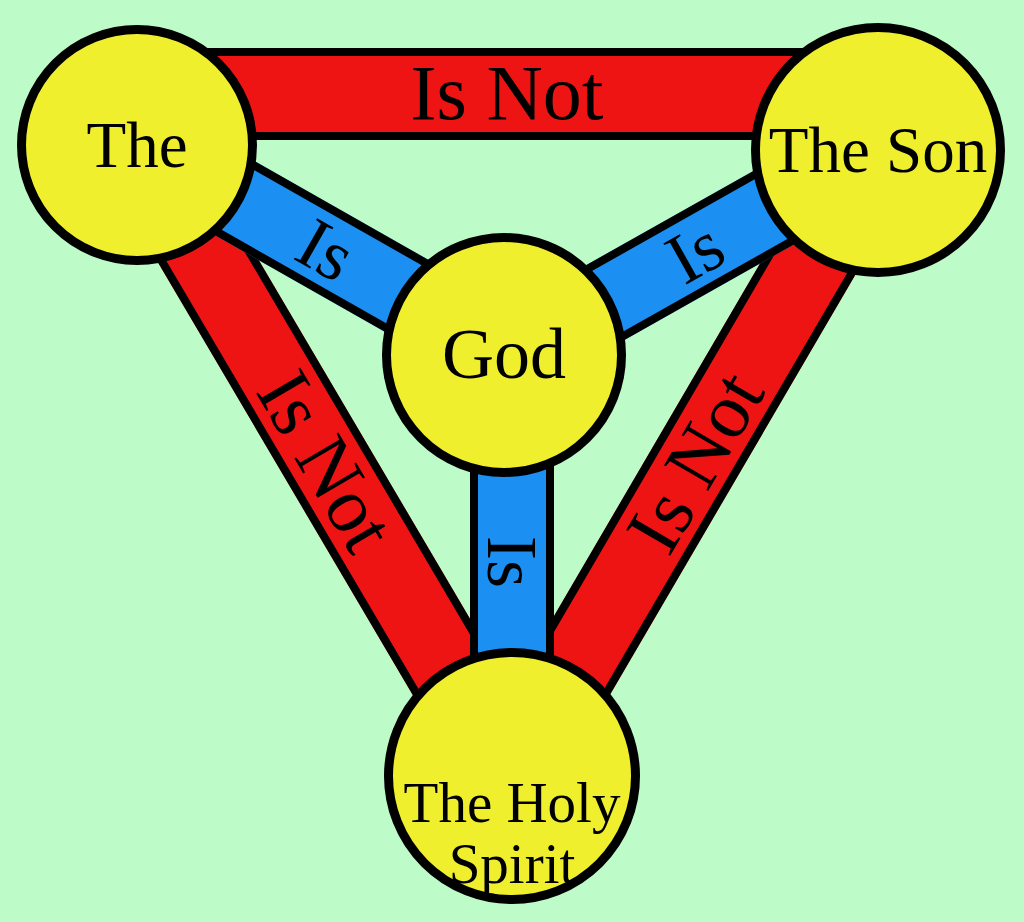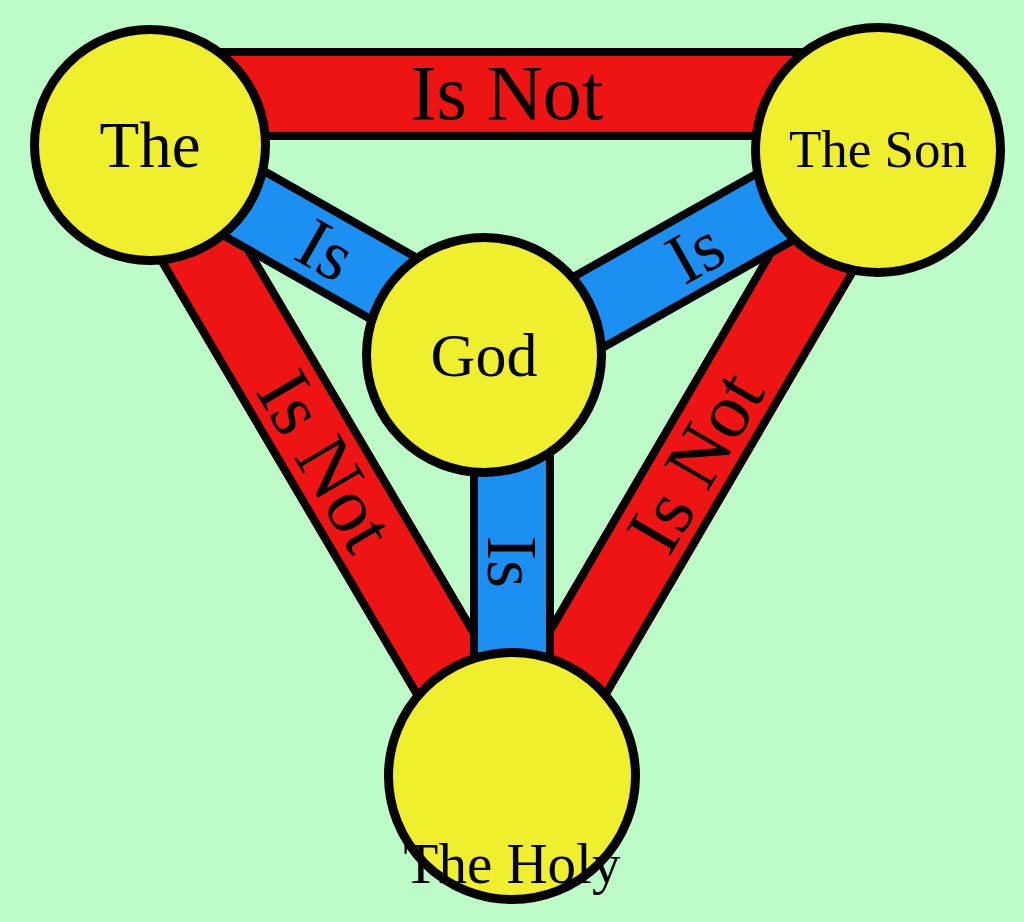--- a/index.html
+++ b/index.html
@@ -70,33 +70,34 @@
   <div class="bar blue" style="left:512px; top:566px; width:425px; height:84px;
               transform:translate(-50%,-50%) rotate(90deg);"></div>
 
   <div class="bar-label isnot-label" style="left:507px; top:93px; transform:translate(-50%,-50%);">Is Not</div>
   <div class="bar-label isnot-label" style="left:326px; top:461px; transform:translate(-50%,-50%) rotate(59.5deg);">Is Not</div>
   <div class="bar-label isnot-label" style="left:695px; top:462px; transform:translate(-50%,-50%) rotate(-59.7deg);">Is Not</div>
   <div class="bar-label is-label" style="left:326px; top:250px; transform:translate(-50%,-50%) rotate(29.6deg);">Is</div>
   <div class="bar-label is-label" style="left:695px; top:252px; transform:translate(-50%,-50%) rotate(-29.4deg);">Is</div>
   <div class="bar-label is-label" style="left:512px; top:562px; transform:translate(-50%,-50%) rotate(90deg);">Is</div>
 
-  <div class="node" style="left:150px; top:145px; width:240px; height:240px;
+  <div class="node" style="left:137px; top:145px; width:240px; height:240px;
               transform:translate(-50%,-50%); font-size:65px;">
     <span>The</span>
   </div>
 
   <div class="node" style="left:878px; top:150px; width:254px; height:254px;
-              transform:translate(-50%,-50%); font-size:53px;">
+              transform:translate(-50%,-50%); font-size:65px;">
     <span>The Son</span>
   </div>
 
-  <div class="node" style="left:484px; top:355px; width:244px; height:244px;
-              transform:translate(-50%,-50%); font-size:62px;">
+  <div class="node" style="left:504px; top:355px; width:244px; height:244px;
+              transform:translate(-50%,-50%); font-size:72px;">
     <span>God</span>
   </div>
 
   <div class="node" style="left:512px; top:776px; width:256px; height:256px;
               transform:translate(-50%,-50%); font-size:57px;justify-content:flex-end;">
     <span>The Holy</span>
+    <span>Spirit</span>
   </div>
 
 </div>
 
 </body></html>

